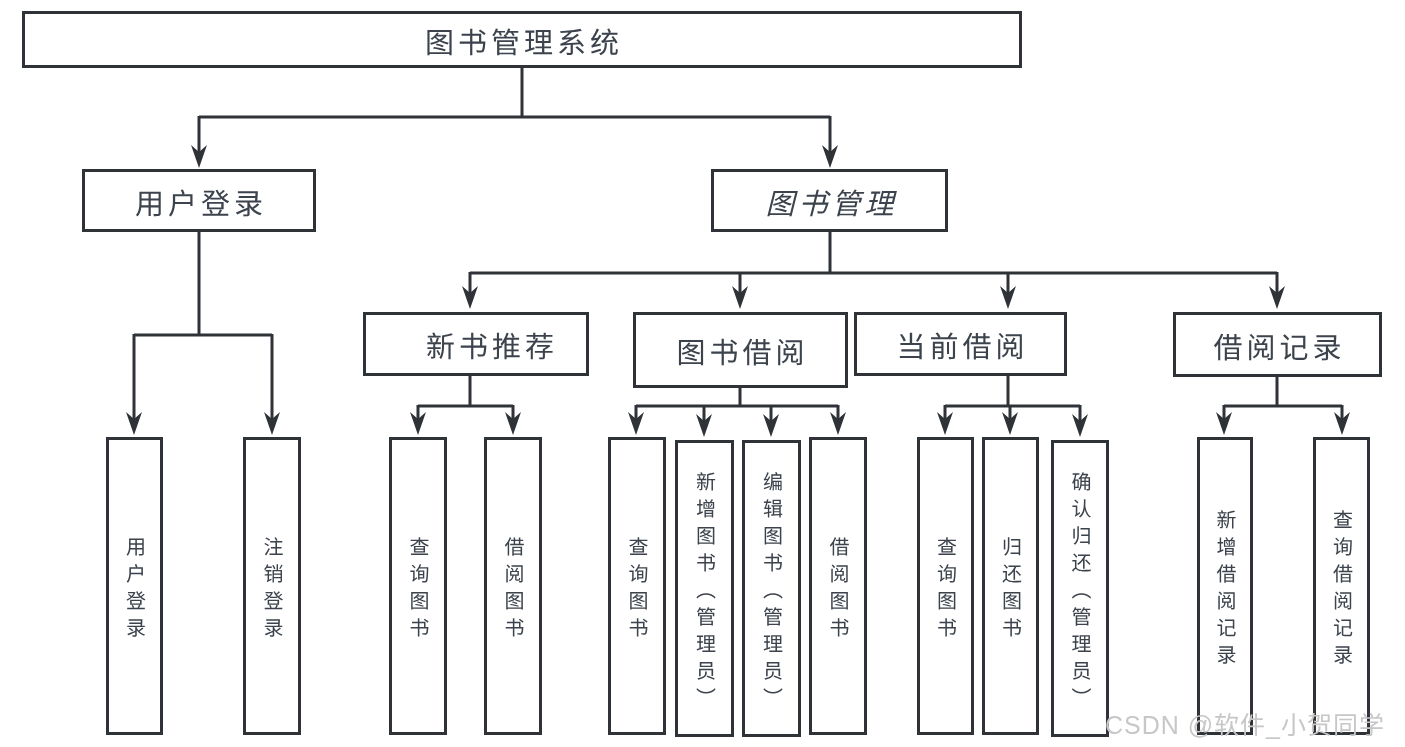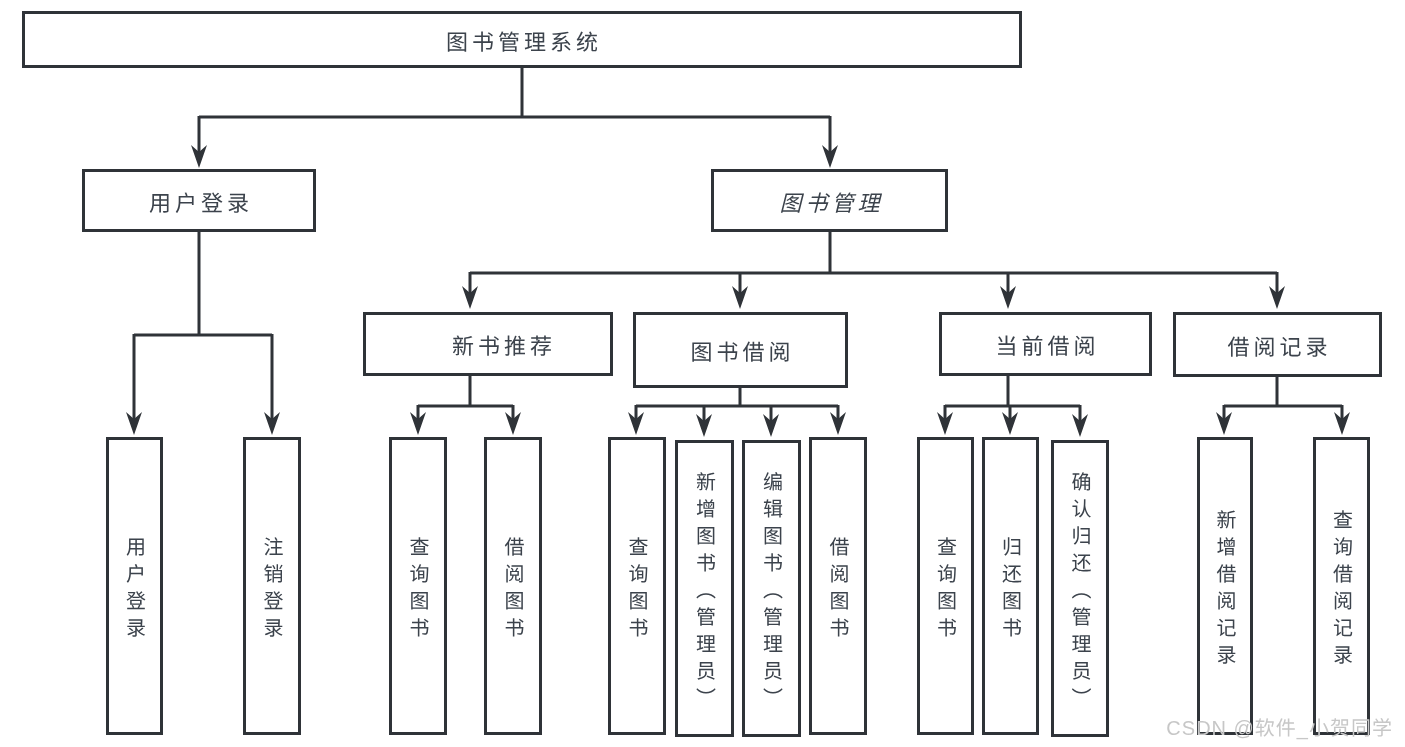--- a/index.html
+++ b/index.html
@@ -36,39 +36,39 @@
     background: #ffffff;
     border: 3px solid #2f3338;
     color: #3c434c;
     display: flex;
     align-items: center;
     justify-content: center;
     z-index: 2;
     text-align: center;
   }
   .h-label {
-    font-size: 22px;
+    font-size: 29px;
     letter-spacing: 4px;
     padding-left: 4px; 
     white-space: nowrap;
   }
   .v-box span {
     writing-mode: vertical-rl;
     text-orientation: mixed;
     font-size: 20px;
     letter-spacing: 7px;
     padding-top: 7px; 
     line-height: 1.1;
     white-space: nowrap;
   }
   .watermark {
     position: absolute;
-    right: 12px;
+    right: 20px;
     bottom: 6px;
-    font-size: 20px;
+    font-size: 25px;
     letter-spacing: 1px;
     color: #c7c7c7;
     z-index: 5;
     white-space: nowrap;
   }
 </style>
 </head>
 <body>
 
 <div class="stage">
@@ -109,27 +109,27 @@
     <span class="h-label">图书管理系统</span>
   </div>
 
   <div class="box" style="left:82px; top:169px; width:234px; height:63px;">
     <span class="h-label">用户登录</span>
   </div>
   <div class="box" style="left:711px; top:169px; width:237px; height:63px;font-style:italic;">
     <span class="h-label">图书管理</span>
   </div>
 
-  <div class="box" style="left:363px; top:312px; width:250px; height:64px;padding-left:28px;">
+  <div class="box" style="left:363px; top:312px; width:226px; height:64px;padding-left:28px;">
     <span class="h-label">新书推荐</span>
   </div>
   <div class="box" style="left:633px; top:312px; width:215px; height:76px;">
     <span class="h-label">图书借阅</span>
   </div>
-  <div class="box" style="left:939px; top:312px; width:213px; height:64px;">
+  <div class="box" style="left:854px; top:312px; width:213px; height:64px;">
     <span class="h-label">当前借阅</span>
   </div>
   <div class="box" style="left:1173px; top:312px; width:209px; height:65px;text-align:right;">
     <span class="h-label">借阅记录</span>
   </div>
 
   <div class="box v-box" style="left:106px; top:437px; width:57px; height:298px;">
     <span>用户登录</span>
   </div>
   <div class="box v-box" style="left:243px; top:437px; width:58px; height:298px;">

